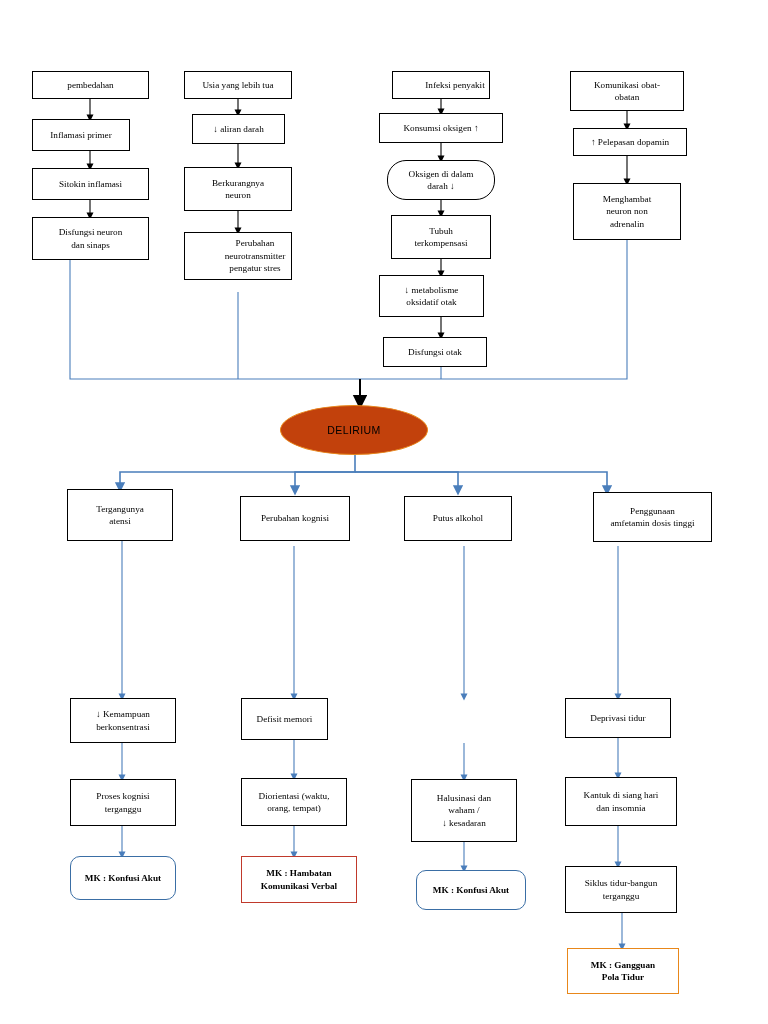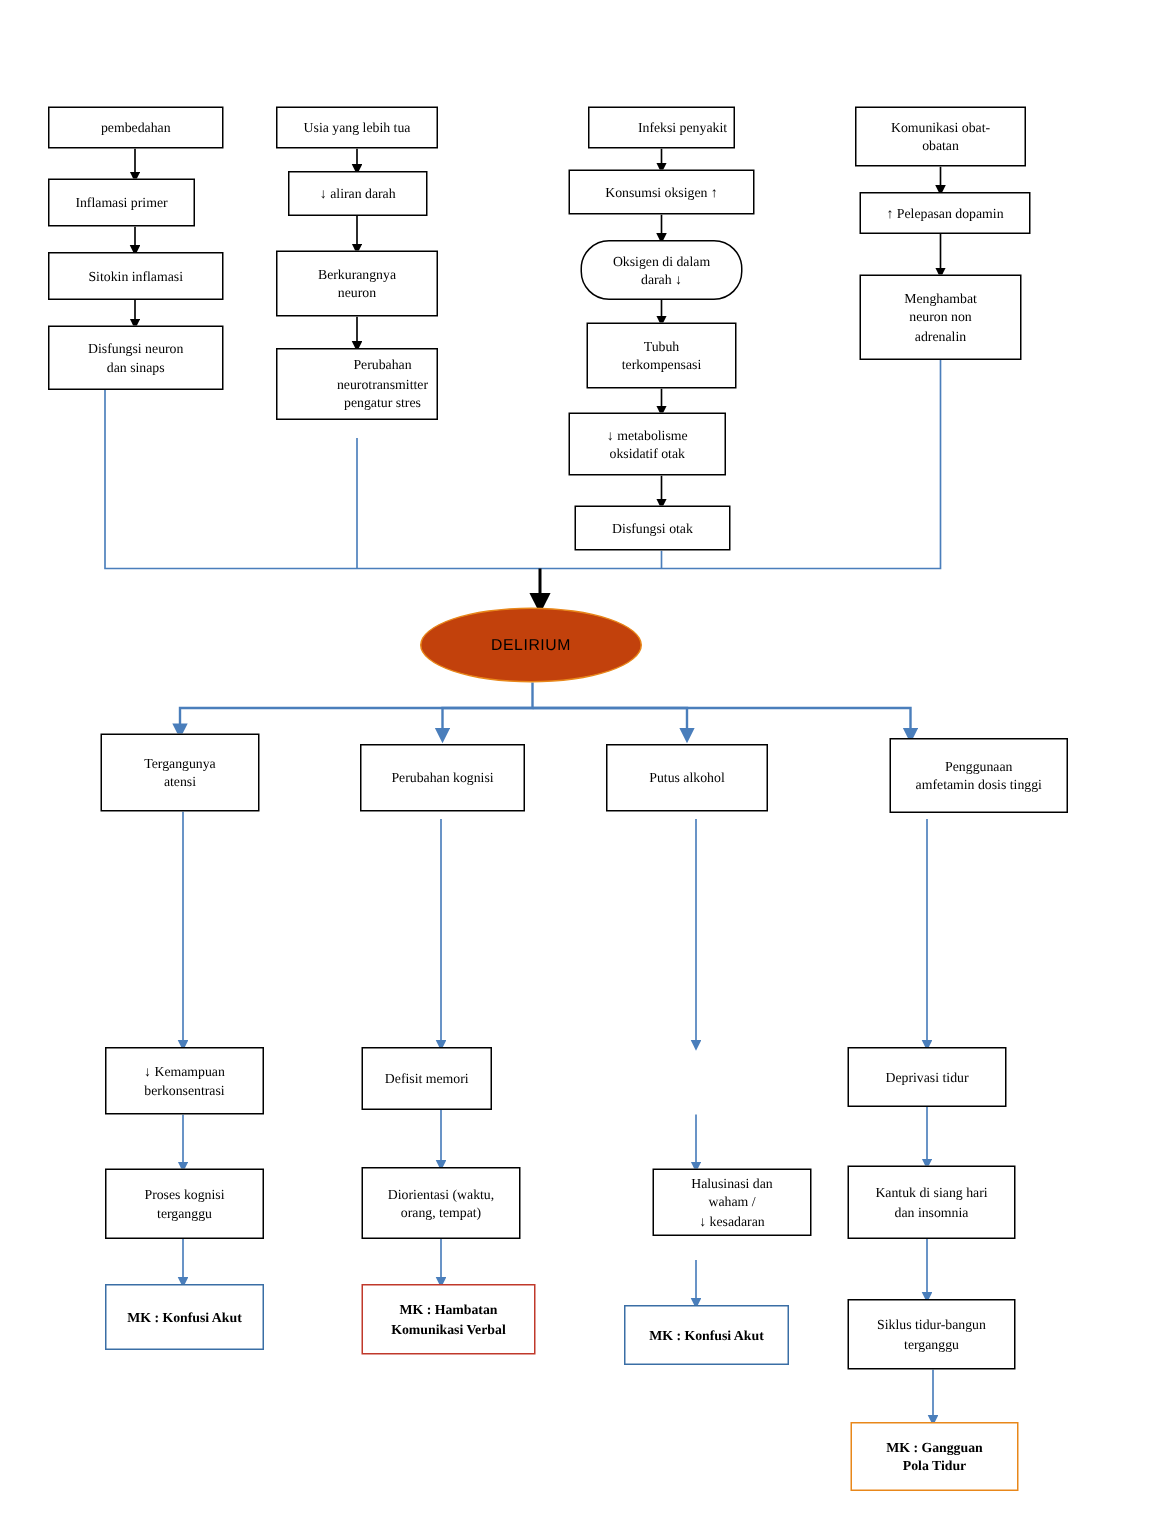--- a/index.html
+++ b/index.html
@@ -21,21 +21,21 @@
     align-items:center;
     justify-content:center;
     text-align:center;
     font-size:9.2px;
     line-height:1.35;
     padding:2px 3px;
     white-space:pre-line;
     z-index:3;
     font-family:Liberation Serif, serif;
   }
-  .node.blue{border-color:#3a6ea5;border-width:1.6px;font-weight:bold;}
+  .node.blue{border-color:#3a6ea5;border-width:1.6px;font-weight:bold;border-radius:10px;}
   .node.red{border-color:#c0392b;border-width:1.6px;font-weight:bold;}
   .node.orange{border-color:#e8871a;border-width:1.6px;font-weight:bold;}
   .ellipse{
     position:absolute;
     box-sizing:border-box;
     border:1.6px solid #e8871a;
     border-radius:50%;
     background:#c2410c;
     display:flex;align-items:center;justify-content:center;
     font-size:10.5px;
@@ -163,21 +163,21 @@
   <div class="node" style="left:70px;top:779px;width:106px;height:47px;">Proses kognisi
 terganggu</div>
   <div class="node blue" style="left:70px;top:856px;width:106px;height:44px;">MK : Konfusi Akut</div>
 
   <div class="node" style="left:241px;top:698px;width:87px;height:42px;">Defisit memori</div>
   <div class="node" style="left:241px;top:778px;width:106px;height:48px;">Diorientasi (waktu,
 orang, tempat)</div>
   <div class="node red" style="left:241px;top:856px;width:116px;height:47px;">MK : Hambatan
 Komunikasi Verbal</div>
 
-  <div class="node" style="left:411px;top:779px;width:106px;height:45px;margin-left:24px;">Halusinasi dan
+  <div class="node" style="left:411px;top:779px;width:106px;height:63px;">Halusinasi dan
 waham /
 ↓ kesadaran</div>
   <div class="node blue" style="left:416px;top:870px;width:110px;height:40px;">MK : Konfusi Akut</div>
 
   <div class="node" style="left:565px;top:698px;width:106px;height:40px;">Deprivasi tidur</div>
   <div class="node" style="left:565px;top:777px;width:112px;height:49px;">Kantuk di siang hari
 dan insomnia</div>
   <div class="node" style="left:565px;top:866px;width:112px;height:47px;">Siklus tidur-bangun
 terganggu</div>
   <div class="node orange" style="left:567px;top:948px;width:112px;height:46px;">MK : Gangguan

